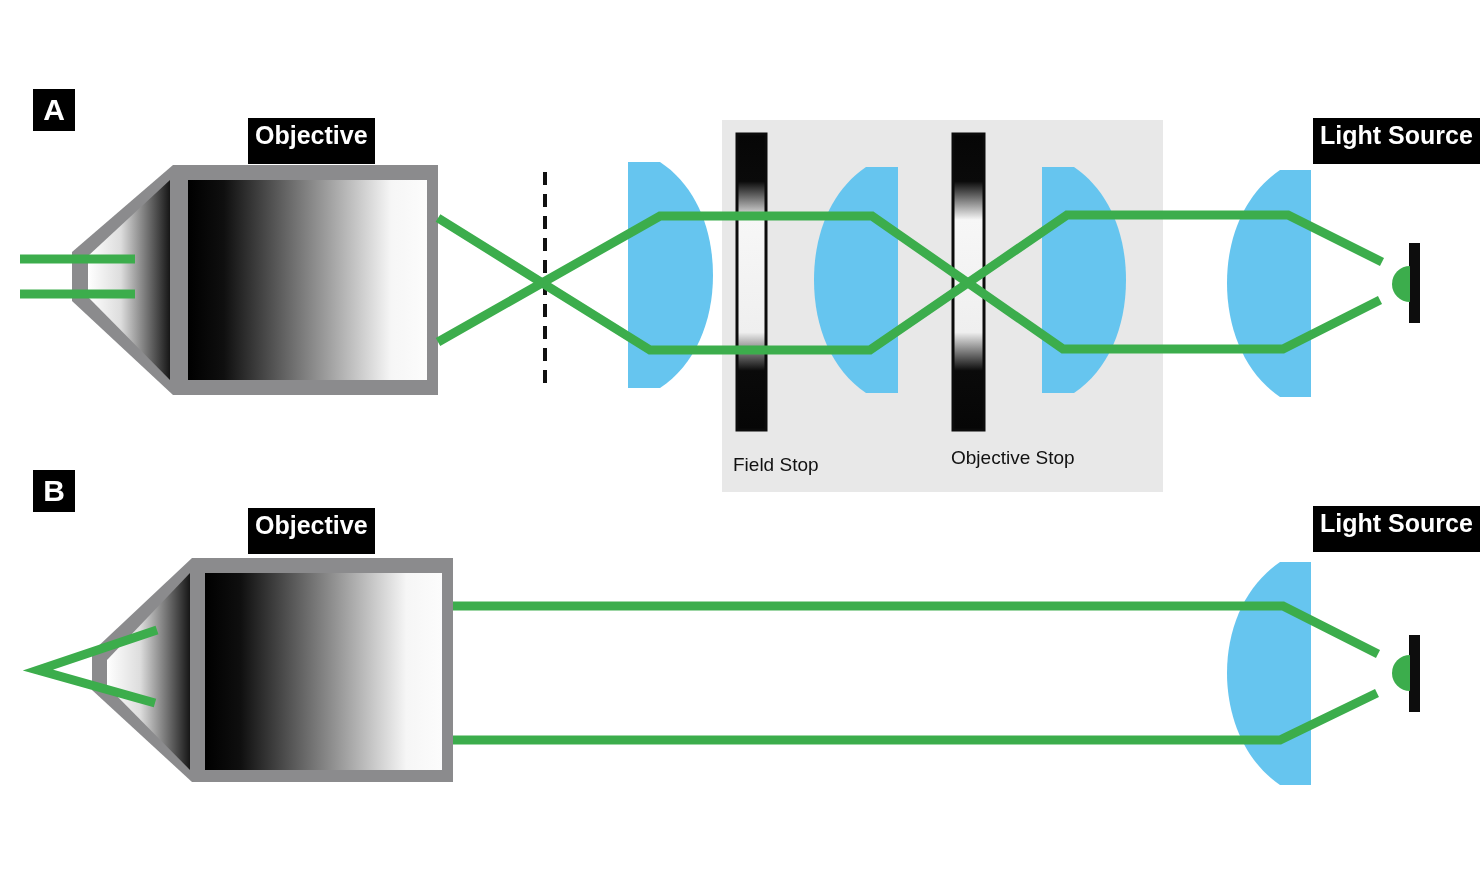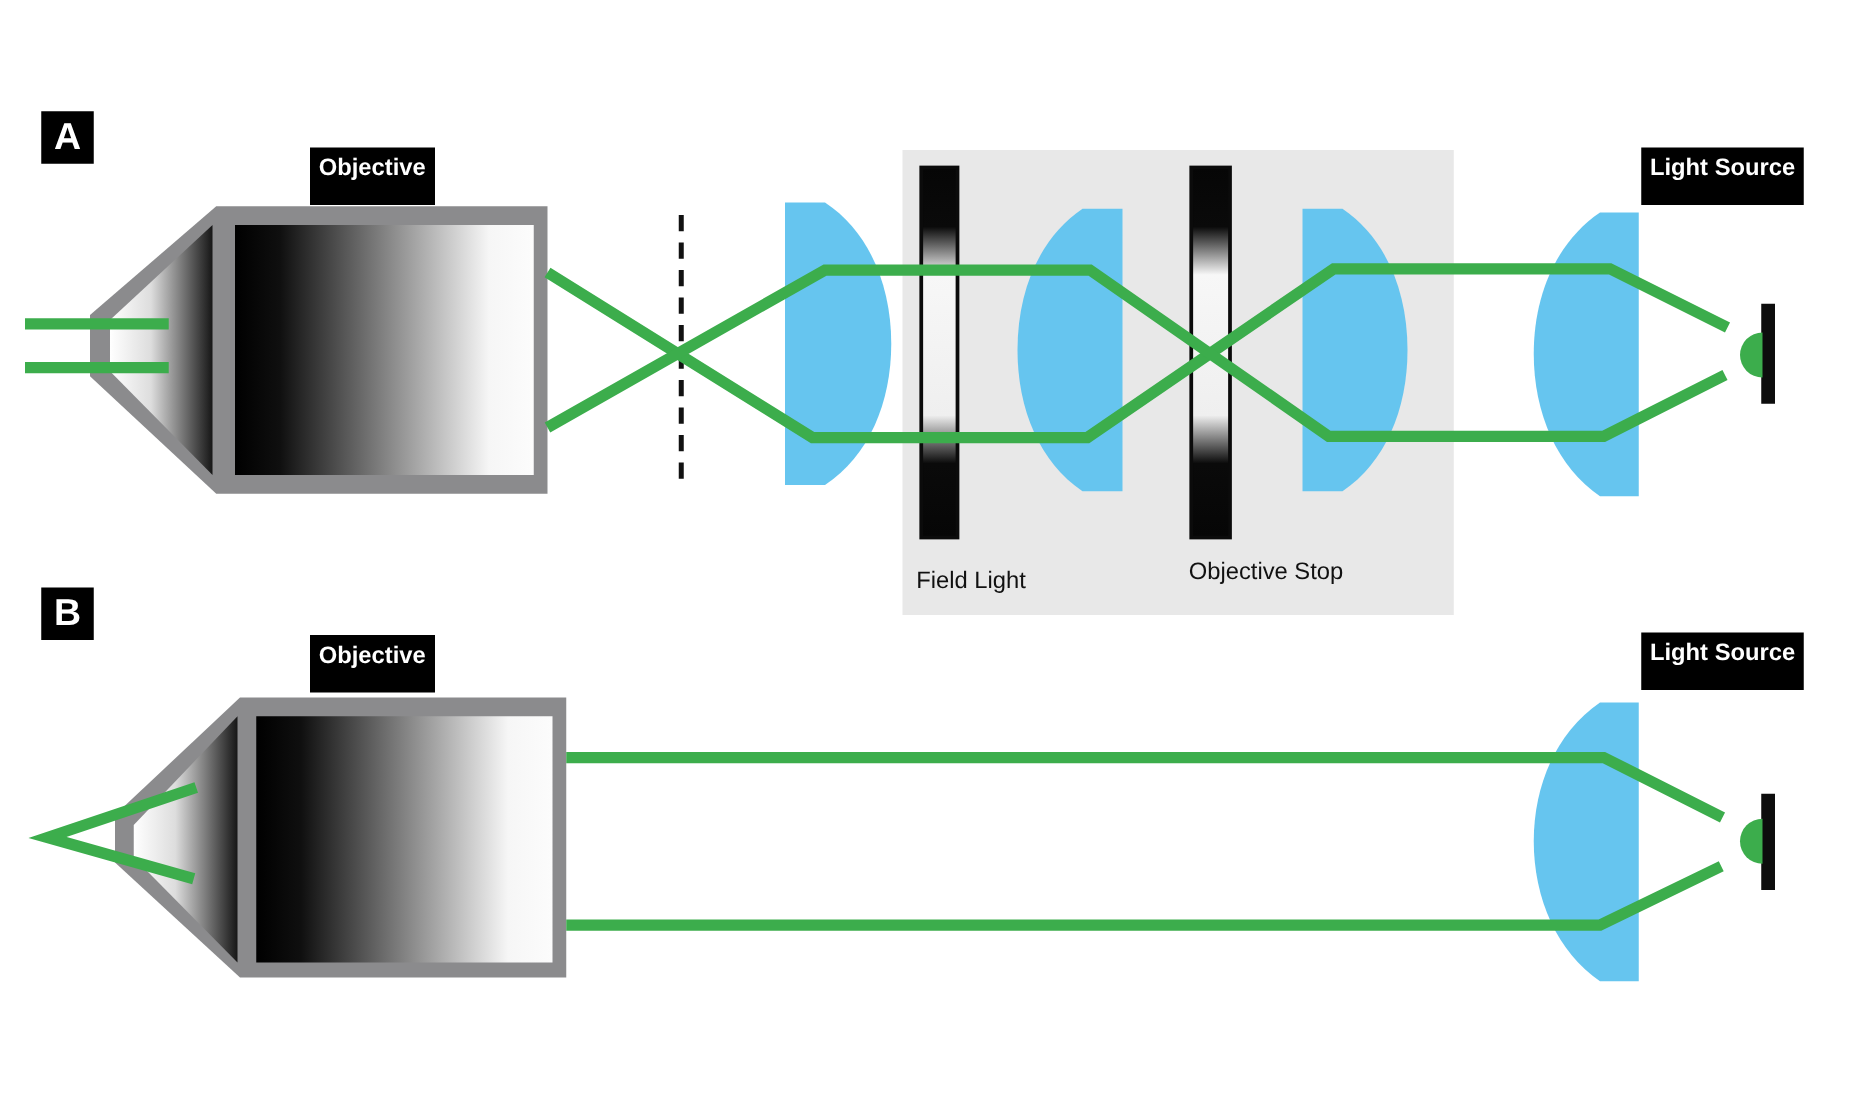--- a/index.html
+++ b/index.html
@@ -15,21 +15,21 @@
   #stage{
     position:relative;width:1484px;height:890px;background:#ffffff;
     font-family:"Liberation Sans",sans-serif;overflow:hidden;
   }
   #diagram-svg{position:absolute;left:0;top:0;}
   .ray{stroke:var(--ray-green);stroke-width:9;fill:none;stroke-linecap:butt;stroke-linejoin:miter;}
   .lens{fill:var(--lens-blue);}
   .metal{fill:var(--metal-gray);}
   .tag{
     position:absolute;background:var(--label-bg);color:var(--label-fg);
-    font-weight:bold;font-size:19px;line-height:34px;height:46px;
+    font-weight:bold;font-size:25px;line-height:34px;height:46px;
     padding:0 7px;white-space:nowrap;
   }
   .badge{
     position:absolute;background:var(--label-bg);color:var(--label-fg);
     font-weight:bold;font-size:30px;width:42px;height:42px;line-height:42px;
     text-align:center;
   }
   .caption{
     position:absolute;color:var(--ink);font-size:19px;line-height:20px;white-space:nowrap;
   }
@@ -96,19 +96,19 @@
     <path class="ray" d="M453,606 L1283,606 L1378,654"></path>
     <path class="ray" d="M453,740 L1280,740 L1377,693"></path>
 
     <rect x="1409" y="635" width="11" height="77" fill="#0d0d0d"></rect>
     <path d="M1410,655 A18,18 0 0 0 1410,691 Z" fill="var(--ray-green)"></path>
   </svg>
 
   <div class="badge" style="left:33px;top:89px;">A</div>
   <div class="tag" style="left:248px;top:118px;">Objective</div>
   <div class="tag" style="left:1313px;top:118px;">Light Source</div>
-  <div class="caption" style="left:733px;top:455px;">Field Light</div>
+  <div class="caption" style="left:733px;top:455px;">Field Stop</div>
   <div class="caption" style="left:951px;top:448px;">Objective Stop</div>
 
   <div class="badge" style="left:33px;top:470px;">B</div>
   <div class="tag" style="left:248px;top:508px;">Objective</div>
   <div class="tag" style="left:1313px;top:506px;">Light Source</div>
 </div>
 
 </body></html>

